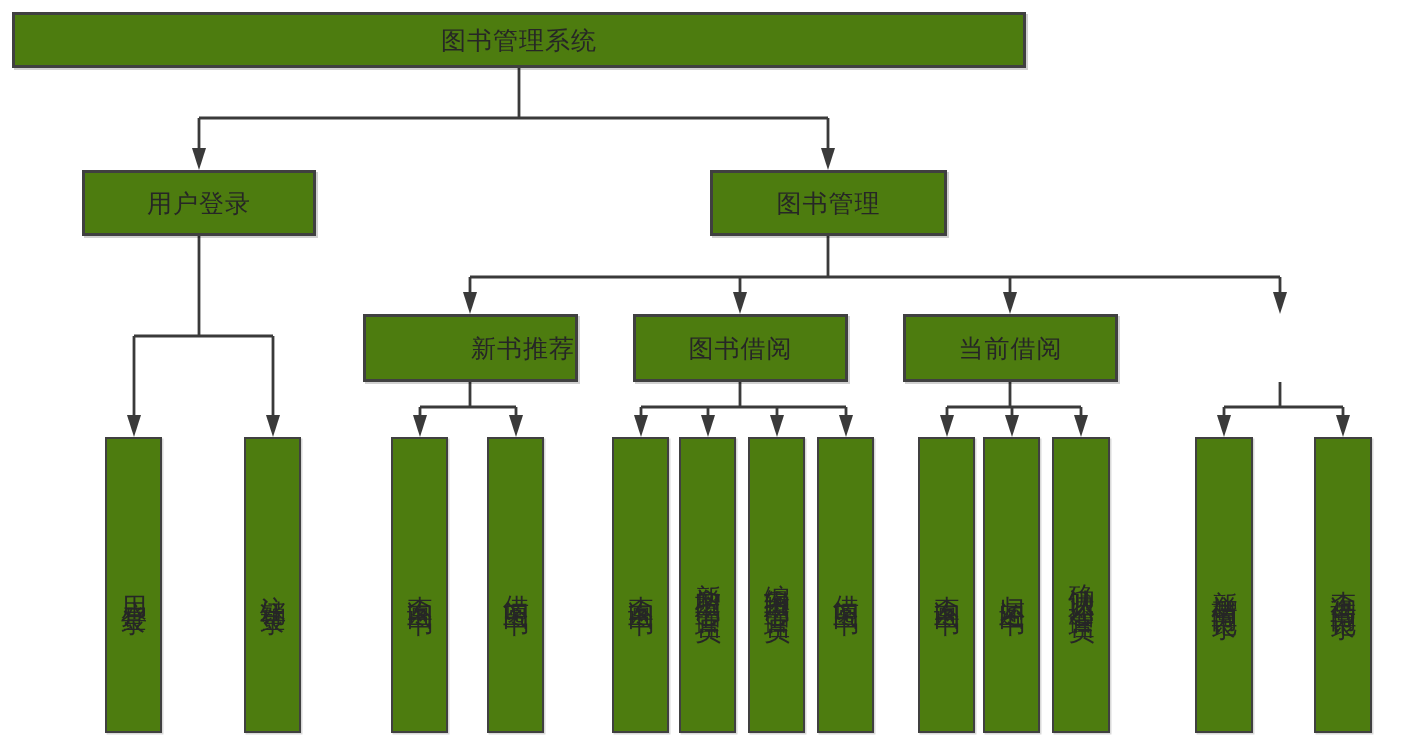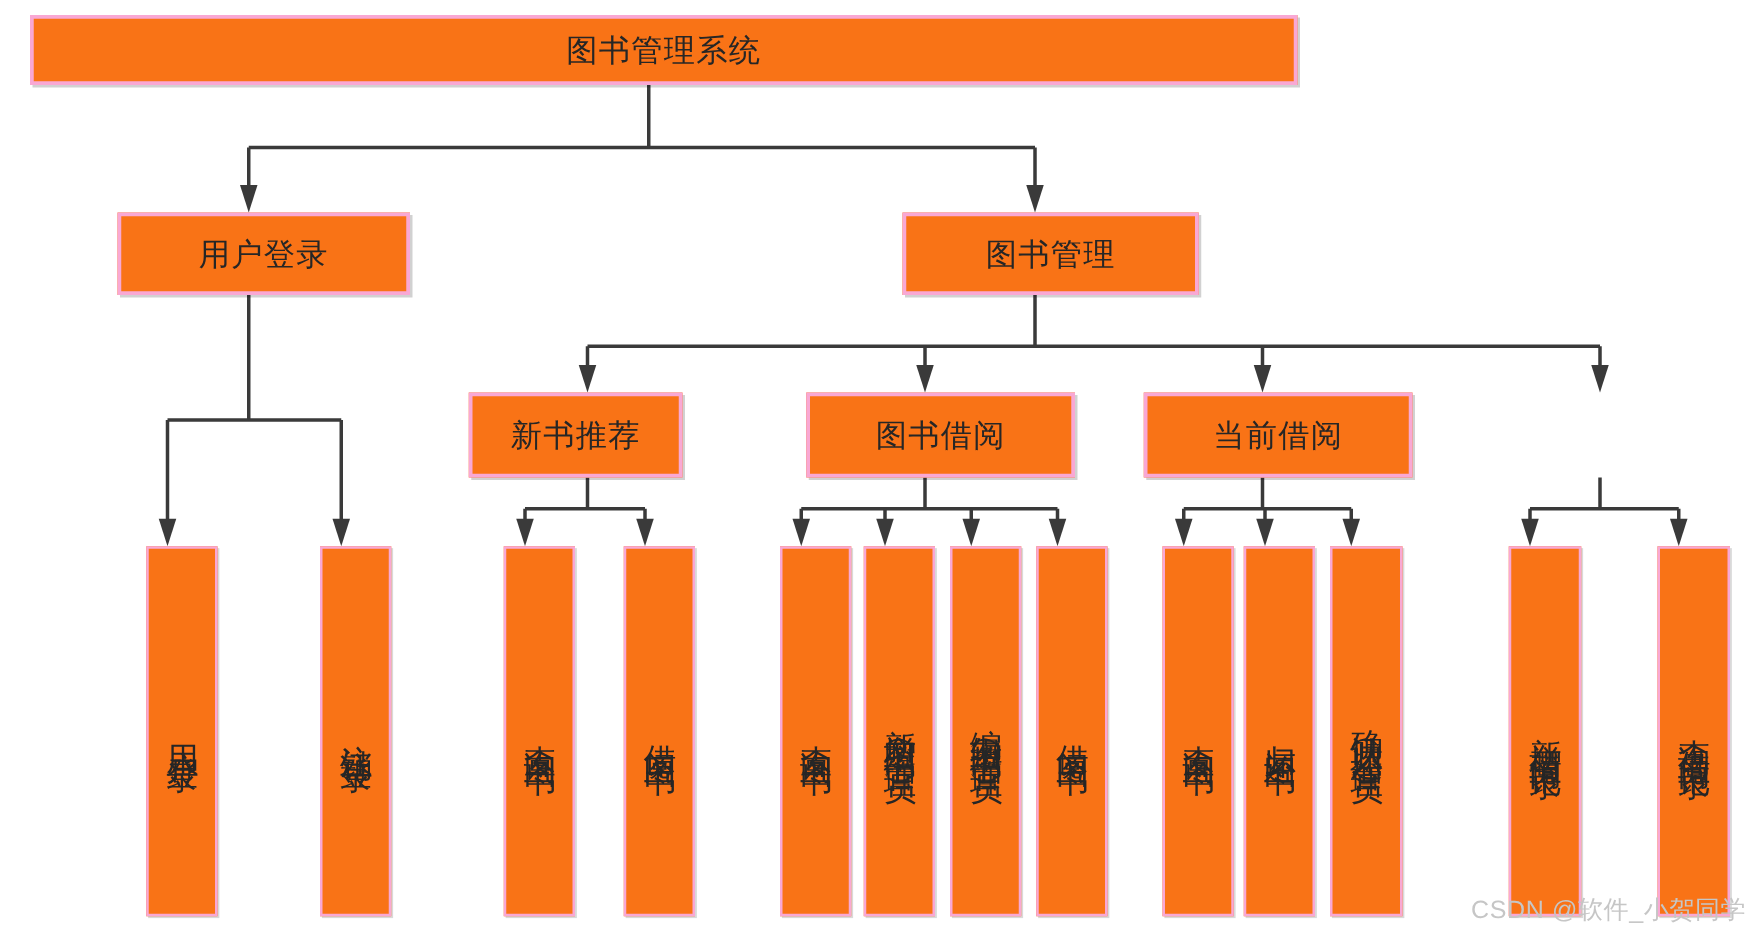--- a/index.html
+++ b/index.html
@@ -2,23 +2,23 @@
 <html><head>
 <meta charset="utf-8">
 <style>
   html,body{margin:0;padding:0;background:#ffffff;}
   .canvas{
     position:relative;width:1405px;height:747px;background:#ffffff;overflow:hidden;
     font-family:"Liberation Sans","DejaVu Sans",sans-serif;color:#262626;
   }
   .connectors{position:absolute;left:0;top:0;width:1405px;height:747px;}
   .box{
-    position:absolute;background:#f97316;border:3px solid #f9a8d4;
+    position:absolute;background:#4d7c0f;border:3px solid #404040;
     display:flex;align-items:center;justify-content:center;
-    box-shadow:2px 2px 0 rgba(0,0,0,0.18);box-sizing:border-box;margin-left:12px;
+    box-shadow:2px 2px 0 rgba(0,0,0,0.18);box-sizing:border-box;
   }
   .leaf{border-width:2.5px;box-shadow:1.5px 1.5px 0 rgba(0,0,0,0.15);}
   .hlabel{font-size:25px;letter-spacing:1px;white-space:nowrap;}
   .vtext{
     writing-mode:vertical-rl;text-orientation:mixed;
     font-size:26px;letter-spacing:5px;line-height:1.15;
   }
   .watermark{
     position:absolute;right:8px;bottom:6px;z-index:5;
     font-size:20px;letter-spacing:0.5px;color:#c6c6c6;white-space:nowrap;
@@ -102,21 +102,21 @@
     <span class="hlabel">图书管理系统</span>
   </div>
 
   <div class="box" style="left:82px;top:170px;width:234px;height:66px;">
     <span class="hlabel">用户登录</span>
   </div>
   <div class="box" style="left:710px;top:170px;width:237px;height:66px;justify-content:center;">
     <span class="hlabel">图书管理</span>
   </div>
 
-  <div class="box" style="left:363px;top:314px;width:171px;height:68px;">
+  <div class="box" style="left:363px;top:314px;width:215px;height:68px;justify-content:flex-end;">
     <span class="hlabel">新书推荐</span>
   </div>
   <div class="box" style="left:903px;top:314px;width:215px;height:68px;">
     <span class="hlabel">当前借阅</span>
   </div>
   <div class="box" style="left:633px;top:314px;width:215px;height:68px;">
     <span class="hlabel">图书借阅</span>
   </div>
 
   <div class="box leaf" style="left:105px;top:437px;width:57px;height:296px;">
@@ -156,15 +156,14 @@
     <span class="vtext">确认归还（管理员）</span>
   </div>
 
   <div class="box leaf" style="left:1195px;top:437px;width:58px;height:296px;">
     <span class="vtext">新增借阅记录</span>
   </div>
   <div class="box leaf" style="left:1314px;top:437px;width:58px;height:296px;">
     <span class="vtext">查询借阅记录</span>
   </div>
 
-  <div class="watermark">CSDN @软件_小贺同学</div>
 
 </div>
 
 </body></html>

